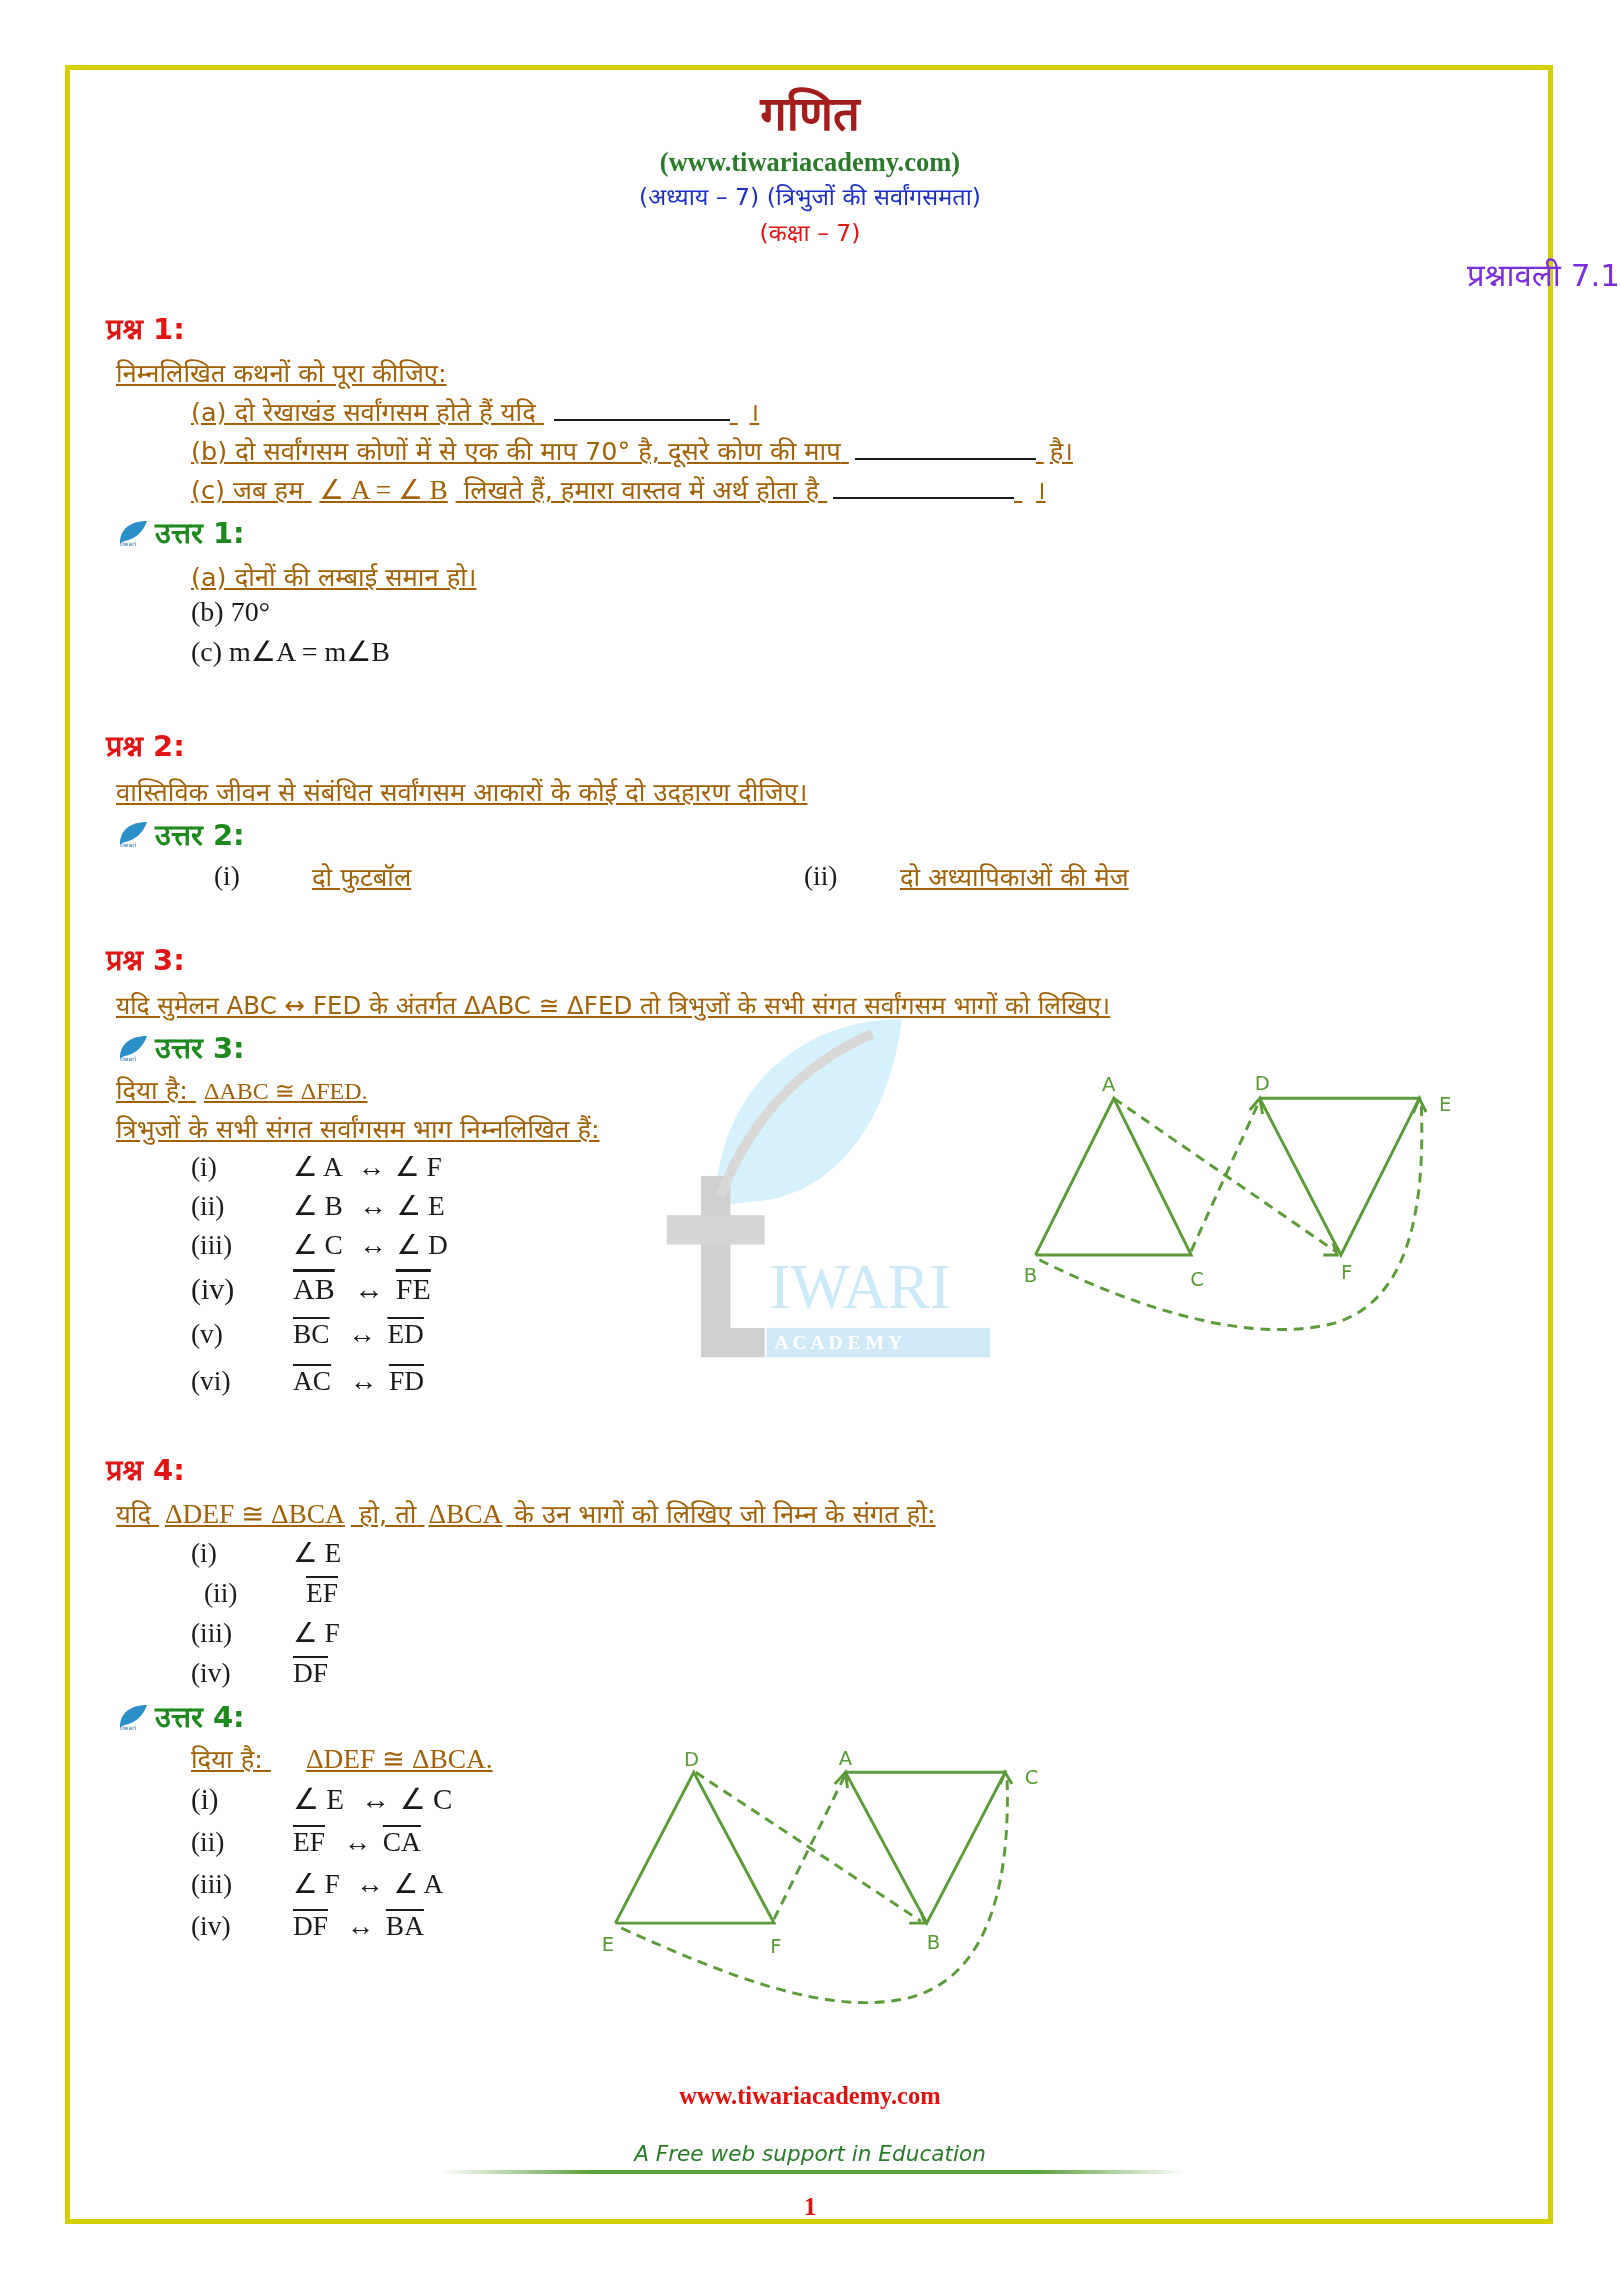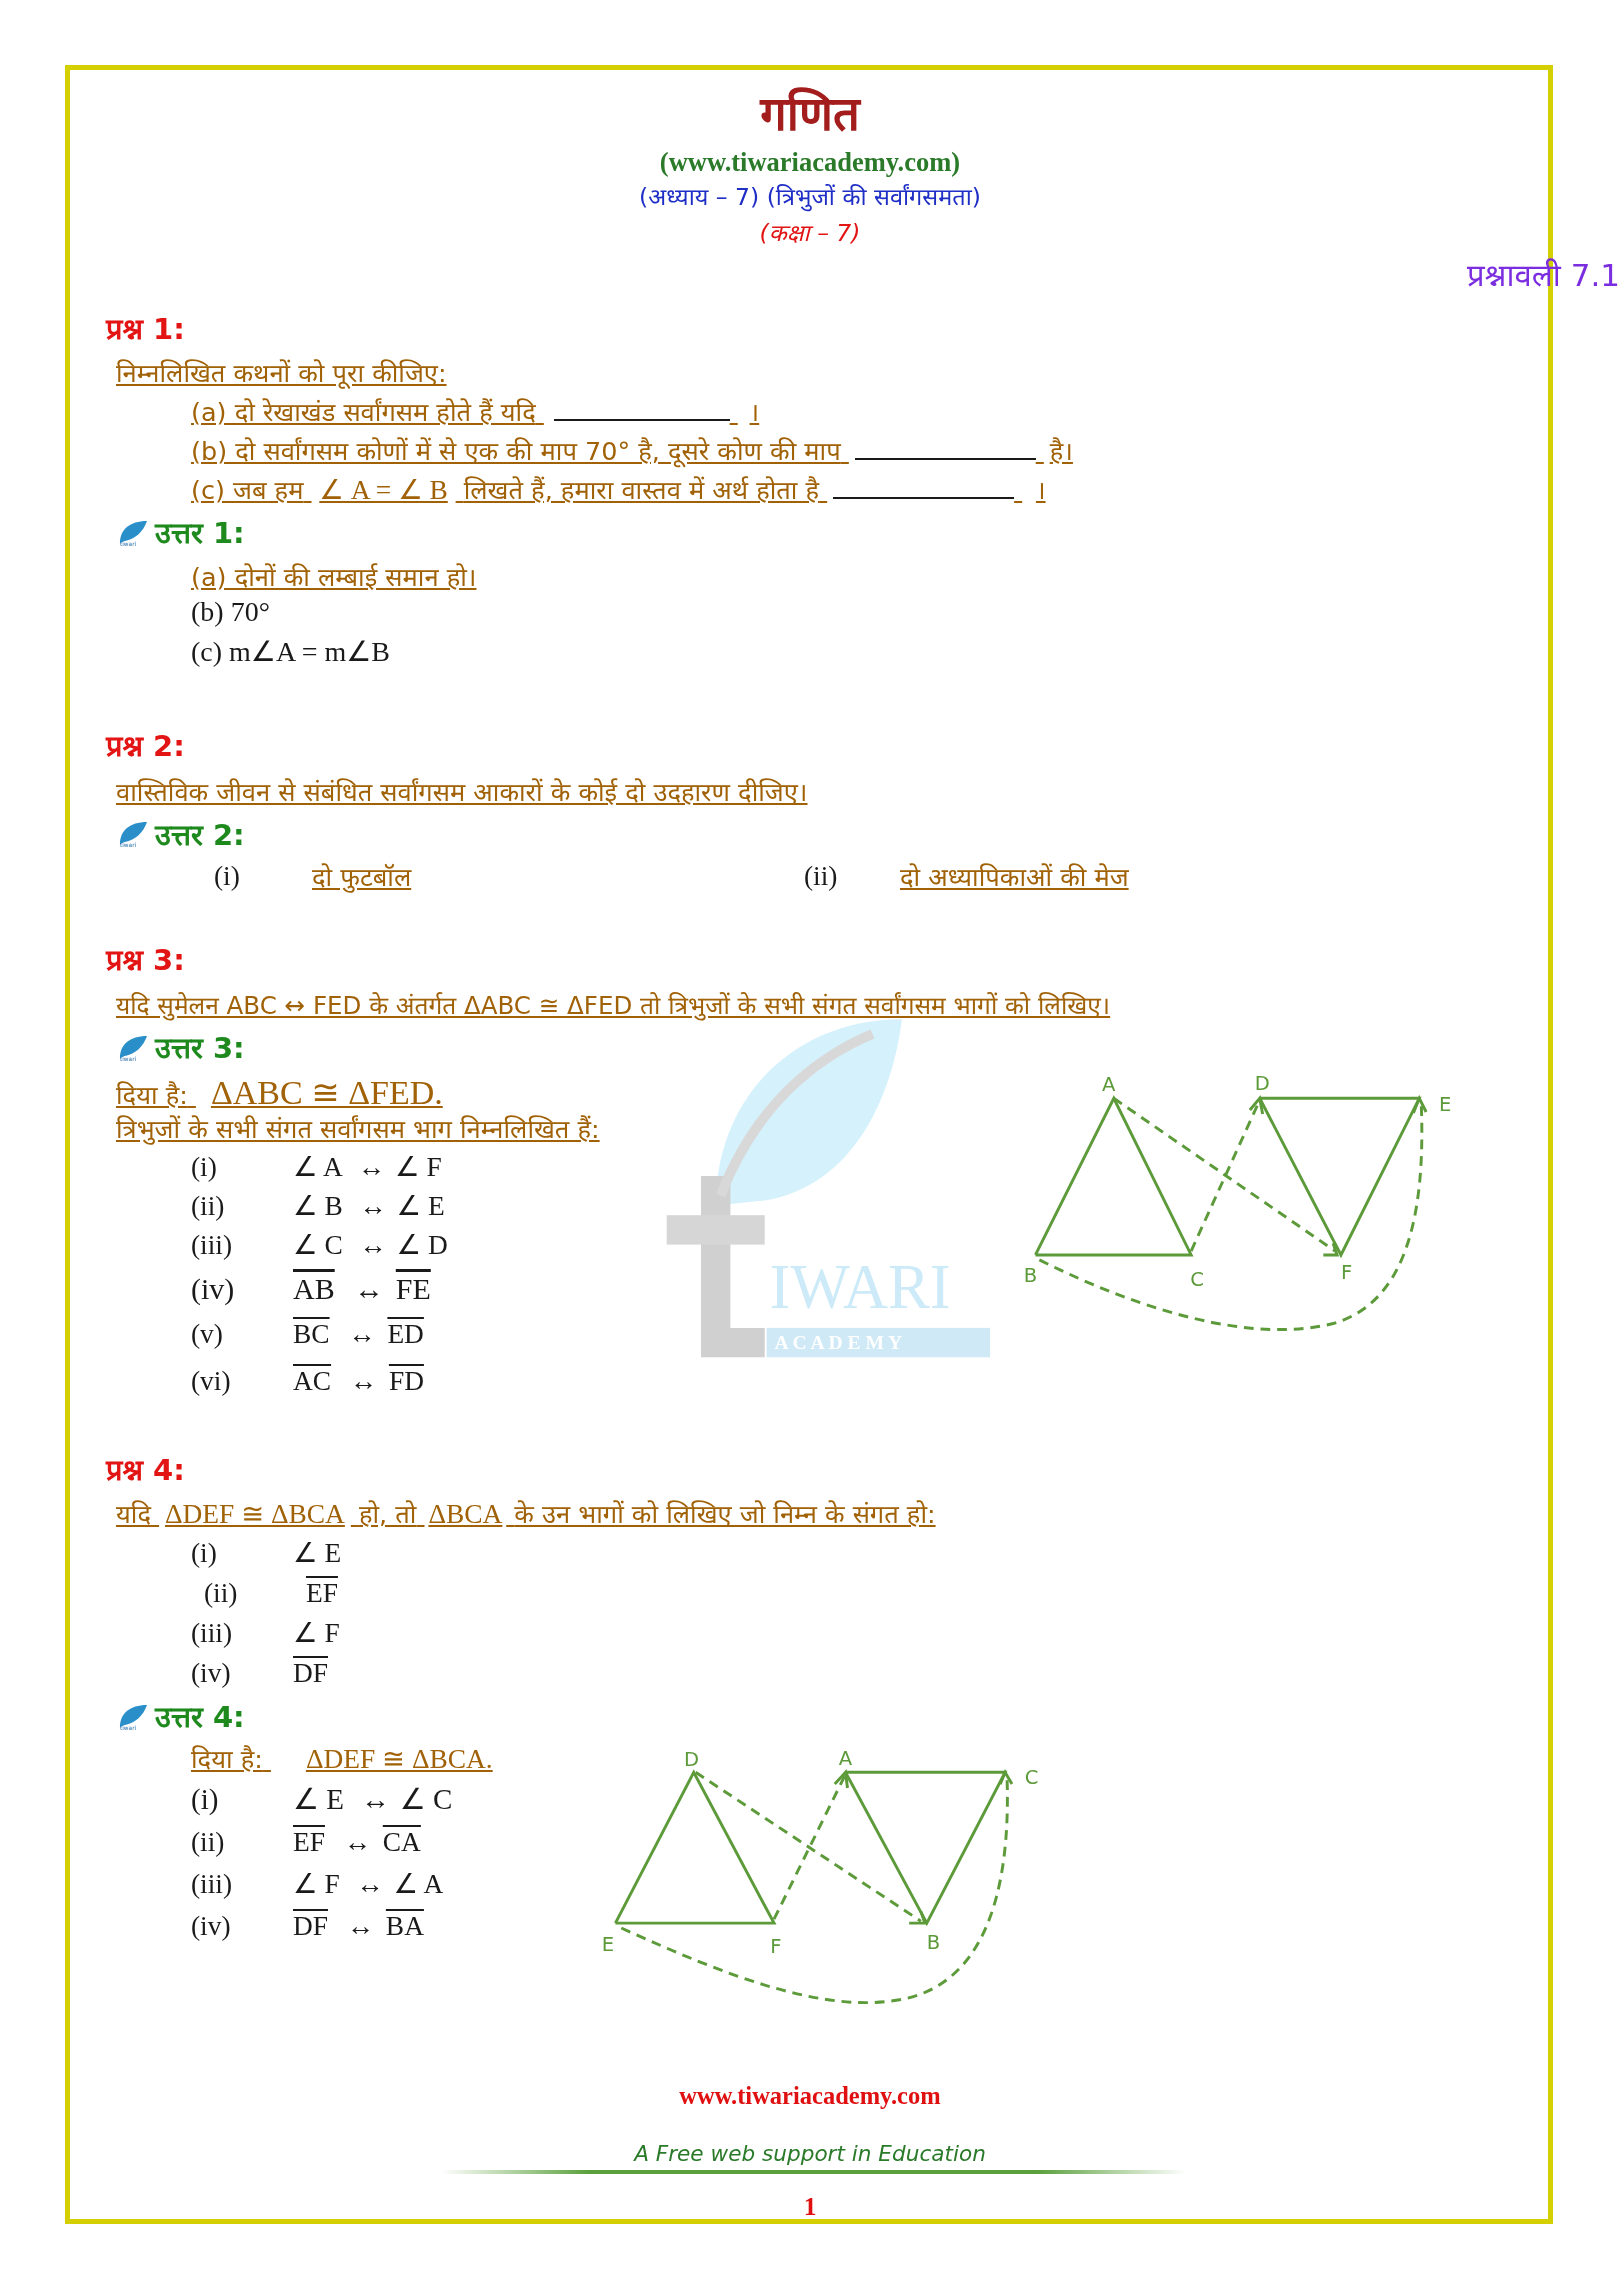--- a/index.html
+++ b/index.html
@@ -5,21 +5,21 @@
   html, body { margin:0; padding:0; background:#ffffff; }
   body { width:1620px; height:2293px; position:relative; overflow:hidden;
          font-family: "Liberation Serif", "DejaVu Serif", serif; color:#1a1a1a; }
   .frame { position:absolute; left:65px; top:65px; width:1478px; height:2149px;
            border:5.9px solid #d4cf00; box-sizing:content-box; }
   .abs { position:absolute; white-space:nowrap; }
   .center { left:0; width:1620px; text-align:center; }
   .title { top:80px; font-family:"DejaVu Sans", sans-serif; font-weight:bold; font-size:47px; color:#a41d1d; }
   .site { top:147px; font-family:"Liberation Serif", serif; font-weight:bold; font-size:26.5px; color:#2a7a2a; }
   .chapter { top:180px; font-family:"DejaVu Sans", sans-serif; font-size:23.5px; color:#1f2fc6; }
-  .class { top:216px; font-family:"DejaVu Sans", sans-serif; font-size:23.5px; color:#e21414;font-style:italic; }
+  .class { top:216px; font-family:"DejaVu Sans", sans-serif; font-size:23.5px; color:#e21414; }
   .exercise { top:253px; font-family:"DejaVu Sans", sans-serif; font-size:31px; color:#7b2de0;text-align:right; }
   .q-head { font-family:"DejaVu Sans", sans-serif; font-weight:bold; font-size:29px; color:#e21414; left:106px; }
   .a-head { font-family:"DejaVu Sans", sans-serif; font-weight:bold; font-size:29px; color:#1e8a1e; left:155px; }
   .leaf { position:absolute; width:35px; height:29px; }
   .txt { font-family:"DejaVu Sans", sans-serif; font-size:25.5px; color:#a16207;text-decoration:underline; }
   .math { font-family:"Liberation Serif", serif; font-size:29px; }
   .ovl { text-decoration:overline; }
   .blank { display:inline-block; border-bottom:2px solid #1a1a1a; height:2px; vertical-align:baseline; }
   .wm { position:absolute; left:647px; top:980px; width:353px; height:392px; }
   .diagram { position:absolute; }
@@ -93,21 +93,21 @@
 
 <div class="abs q-head" style="top:939px">प्रश्न 3:</div>
 <div class="abs txt" style="left:116px; top:988px; font-size:24.5px">यदि सुमेलन ABC ↔ FED के अंतर्गत ΔABC ≅ ΔFED तो त्रिभुजों के सभी संगत सर्वांगसम भागों को लिखिए।</div>
 <svg class="leaf" style="left:116px; top:1033px" viewBox="0 0 36 30">
   <path d="M4 26 C 4 12, 14 3, 32 3 C 28 14, 20 22, 8 24 Z" fill="#2a8fc9"></path>
   <text x="4" y="29" font-size="6" fill="#2a6fa9" font-family="DejaVu Sans, sans-serif">tiwari</text>
 </svg>
 <div class="abs a-head" style="top:1027px">उत्तर 3:</div>
 <div class="abs txt" style="left:116px; top:1072px">
   <span>दिया है:</span>
-  <span class="math" style="font-size:34px; margin-left:15px">ΔABC ≅  ΔFED.</span>
+  <span class="math" style="font-size:24px; margin-left:8px">ΔABC ≅  ΔFED.</span>
 </div>
 <div class="abs txt" style="left:116px; top:1111px">त्रिभुजों के सभी संगत सर्वांगसम भाग निम्नलिखित हैं:</div>
 
 <div>
   <div class="abs math" style="left:191px; top:1151px; font-size:27.4px">
     <span style="display:inline-block; width:102px">(i)</span><span>∠ A</span>
     <span style="margin:0 9.8px">↔</span><span>∠ F</span>
   </div>
   <div class="abs math" style="left:191px; top:1190px; font-size:27.4px">
     <span style="display:inline-block; width:102px">(ii)</span><span>∠ B</span>

